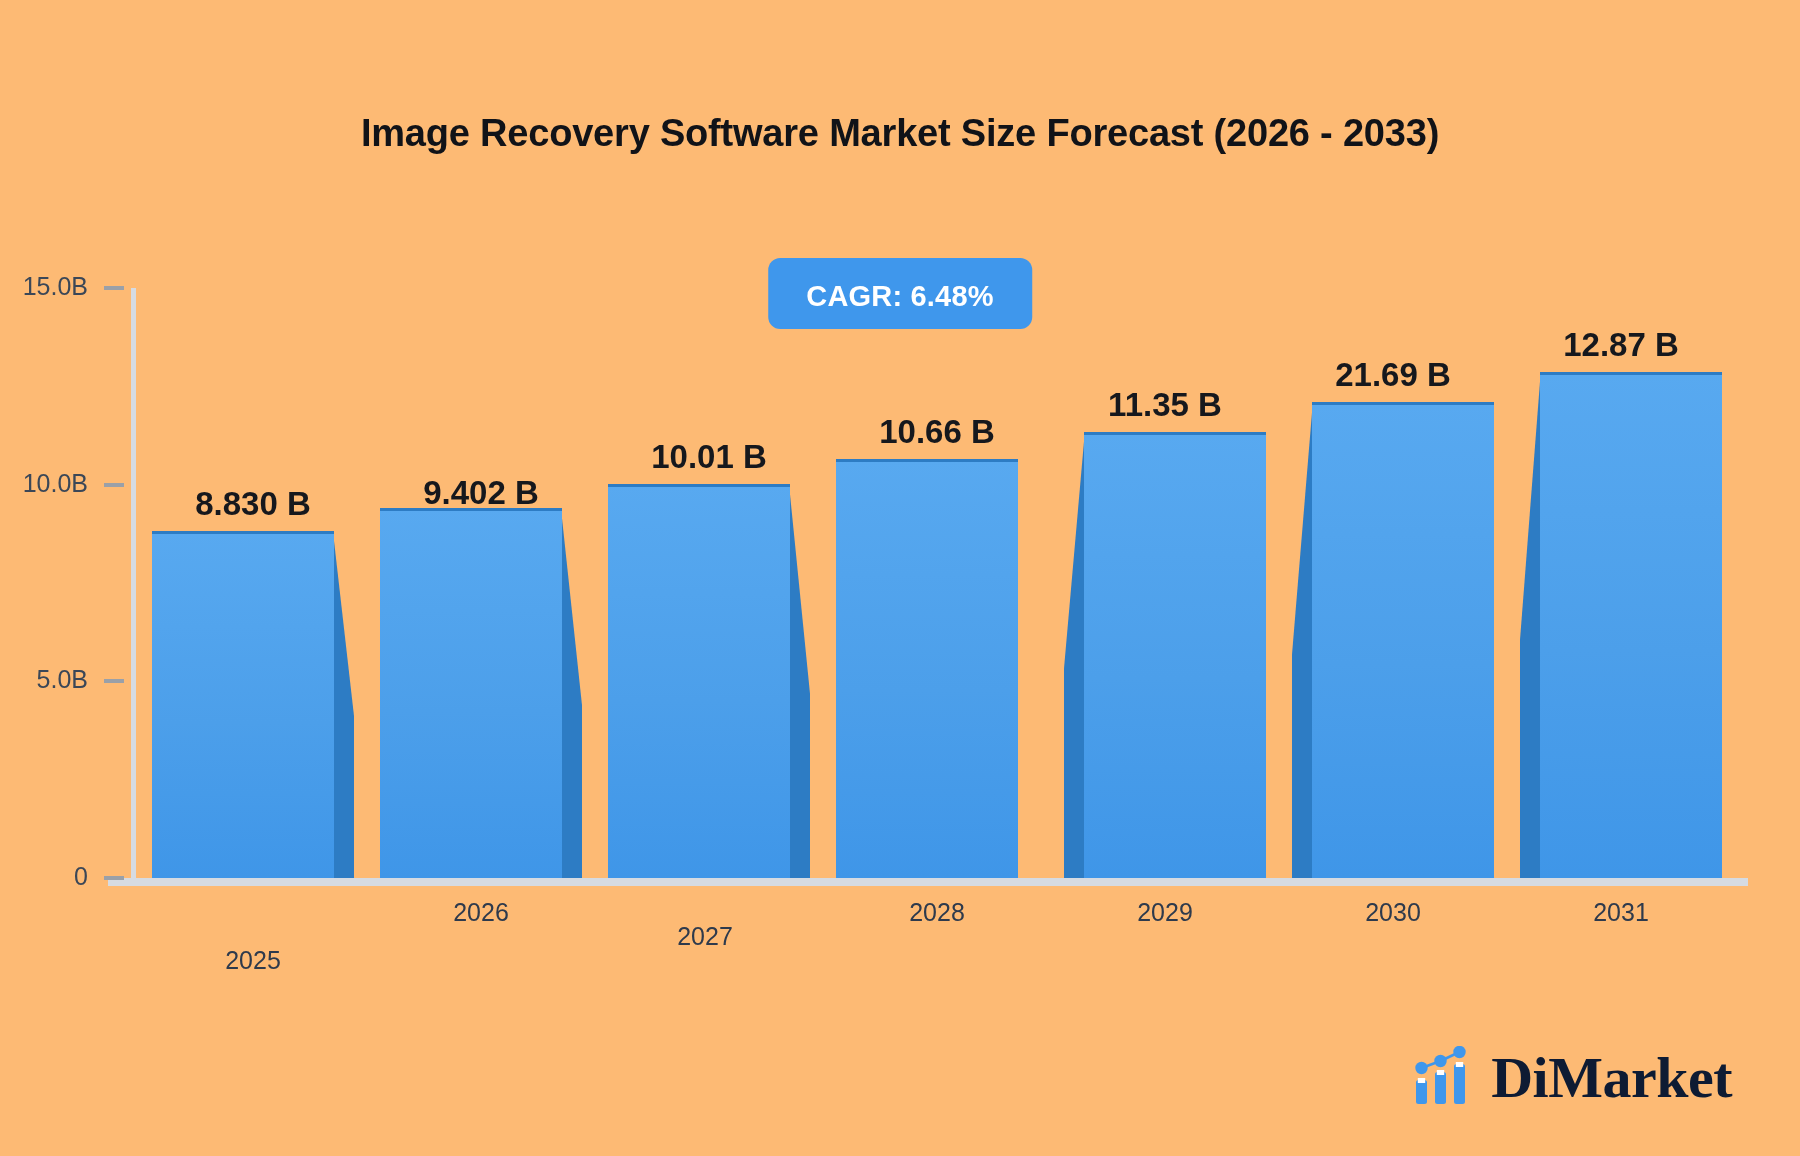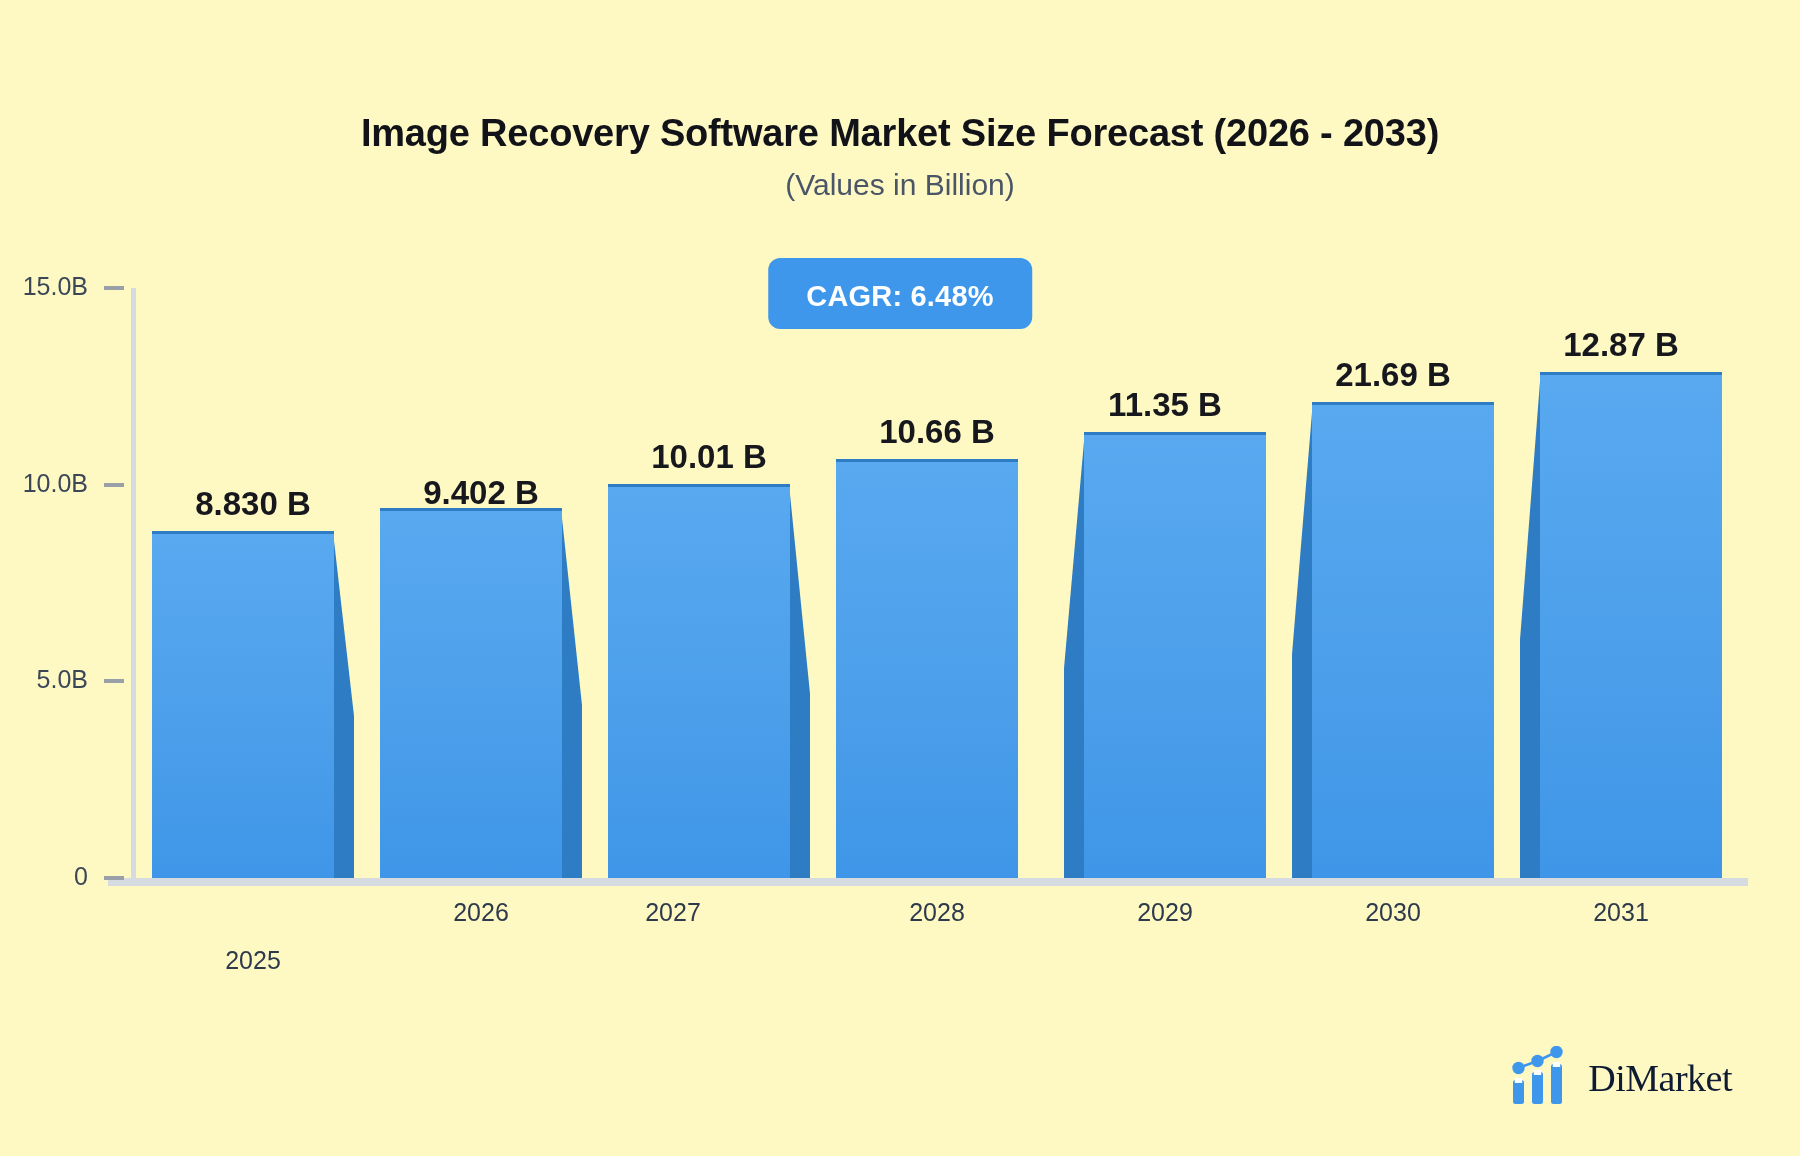--- a/index.html
+++ b/index.html
@@ -10,21 +10,21 @@
     height: 1156px;
     background: #ffffff;
     font-family: "Liberation Sans", "DejaVu Sans", sans-serif;
     overflow: hidden;
   }
 
   .page {
     position: relative;
     width: 1800px;
     height: 1156px;
-    background: #fef9c3;
+    background: #fdba74;
   }
 
   
   .chart-title {
     position: absolute;
     top: 112px;
     left: 0;
     width: 1800px;
     text-align: center;
     font-size: 38px;
@@ -156,35 +156,34 @@
     bottom: 46px;
     display: flex;
     align-items: center;
     gap: 16px;
   }
 
   .logo-mark { display: block; }
 
   .logo-text {
     font-family: "Liberation Serif", "DejaVu Serif", serif;
-    font-size: 38px;
-    font-weight: 400;
+    font-size: 58px;
+    font-weight: 700;
     color: #0e1b33;
     letter-spacing: -0.5px;
     line-height: 1;
   }
 </style>
 </head>
 <body>
 
 <div class="page">
 
   <div class="chart-title">Image Recovery Software Market Size Forecast (2026 - 2033)</div>
 
-  <div class="chart-subtitle">(Values in Billion)</div>
 
   <div class="cagr-badge">CAGR: 6.48%</div>
 
   <div class="plot">
     <div class="y-axis-line"></div>
     <div class="x-axis-line"></div>
     <div id="y-axis-layer">
         <div class="y-tick" style="top: 876px;"></div>
         <div class="y-label" style="top: 862px;">0</div>
         <div class="y-tick" style="top: 679.333px;"></div>
@@ -233,21 +232,21 @@
         <div class="bar-group" style="left: 1520px; top: 371.78px; height: 506.22px; width: 202px;">
           <div class="bar-side" style="width: 20px; height: 496.22px; top: 10px; bottom: auto; left: 0px; clip-path: polygon(0px 52%, 100% 0px, 100% 100%, 0px 100%);"></div>
           <div class="bar-face" style="width: 182px; height: 506.22px; left: 20px;"></div>
           <div class="bar-top-bevel" style="width: 182px; height: 3px; top: 0px; left: 20px;"></div>
         </div>
         <div class="bar-value" style="left: 1500px; top: 325.78px; width: 242px;">12.87 B</div>
       </div>
     <div id="x-axis-layer">
         <div class="x-label" style="left: 132px; width: 242px; margin-top: 48px;">2025</div>
         <div class="x-label" style="left: 360px; width: 242px;">2026</div>
-        <div class="x-label" style="left: 552px; width: 242px;">2027</div>
+        <div class="x-label" style="left: 584px; width: 242px; margin-top: 24px;">2027</div>
         <div class="x-label" style="left: 816px; width: 242px;">2028</div>
         <div class="x-label" style="left: 1044px; width: 242px;">2029</div>
         <div class="x-label" style="left: 1272px; width: 242px;">2030</div>
         <div class="x-label" style="left: 1500px; width: 242px;">2031</div>
       </div>
   </div>
 
   <div class="logo">
     <span class="logo-mark">
       <svg width="62" height="60" viewBox="0 0 62 60" aria-hidden="true">

